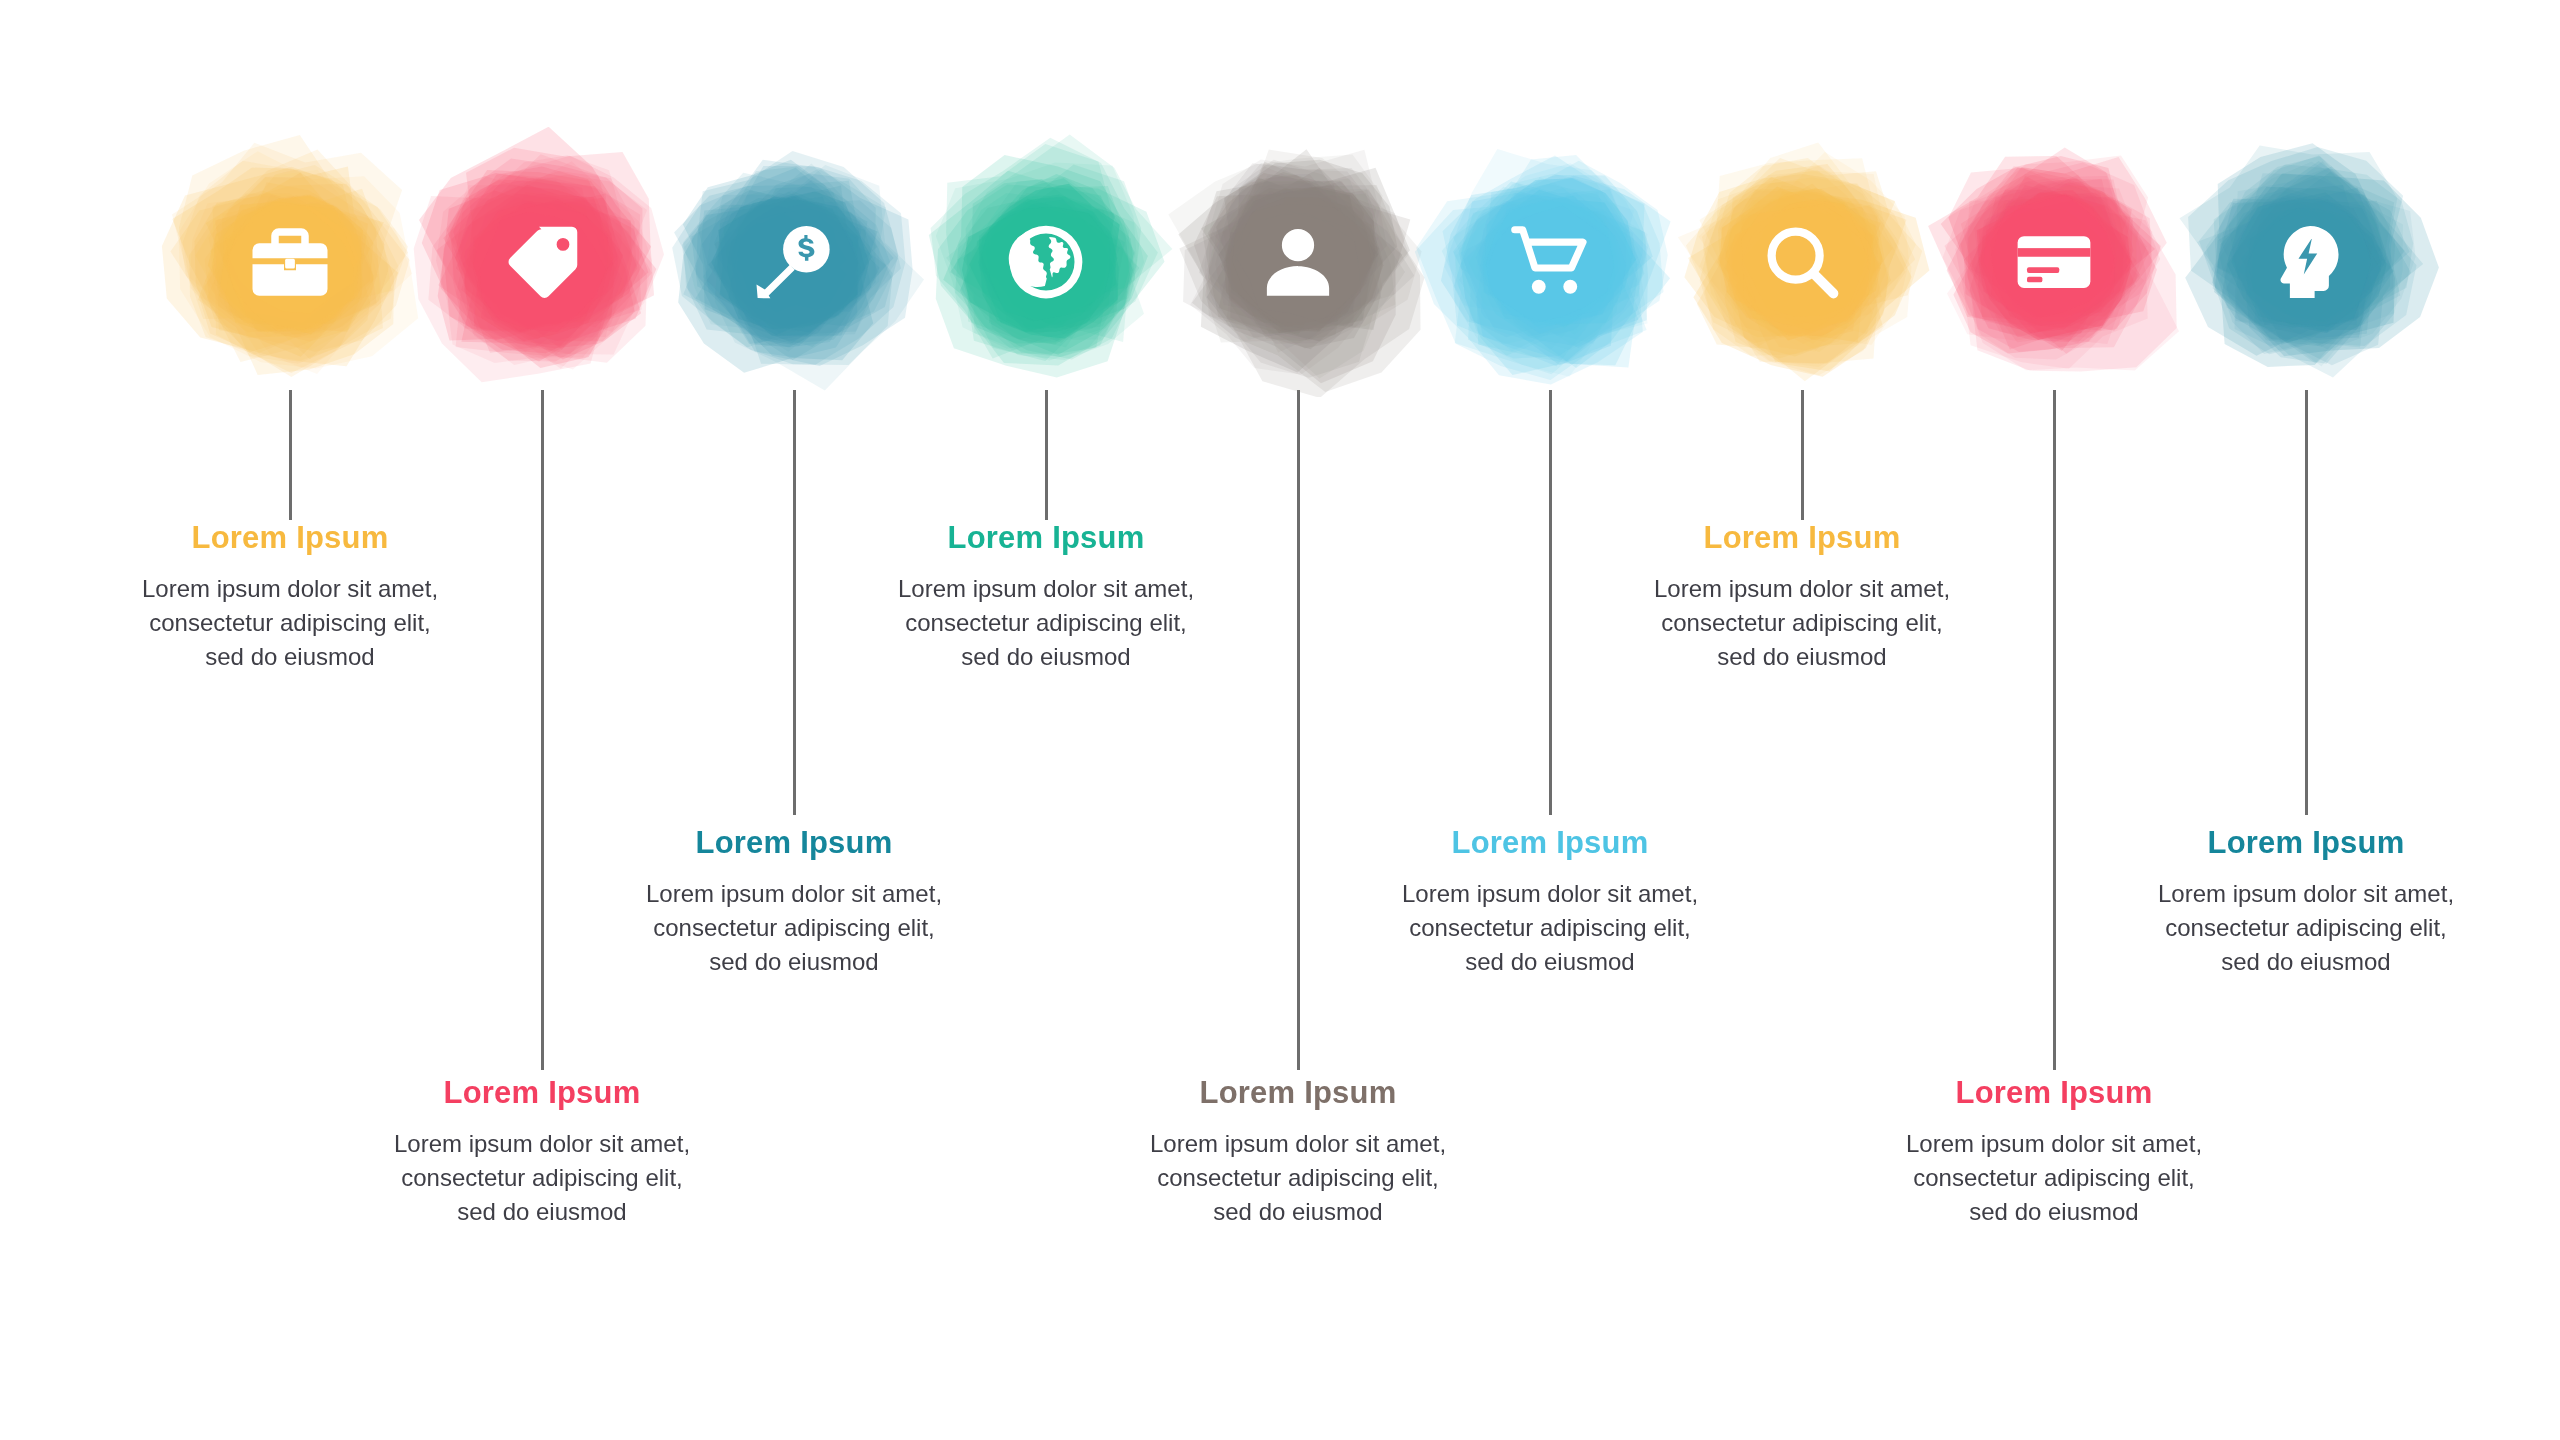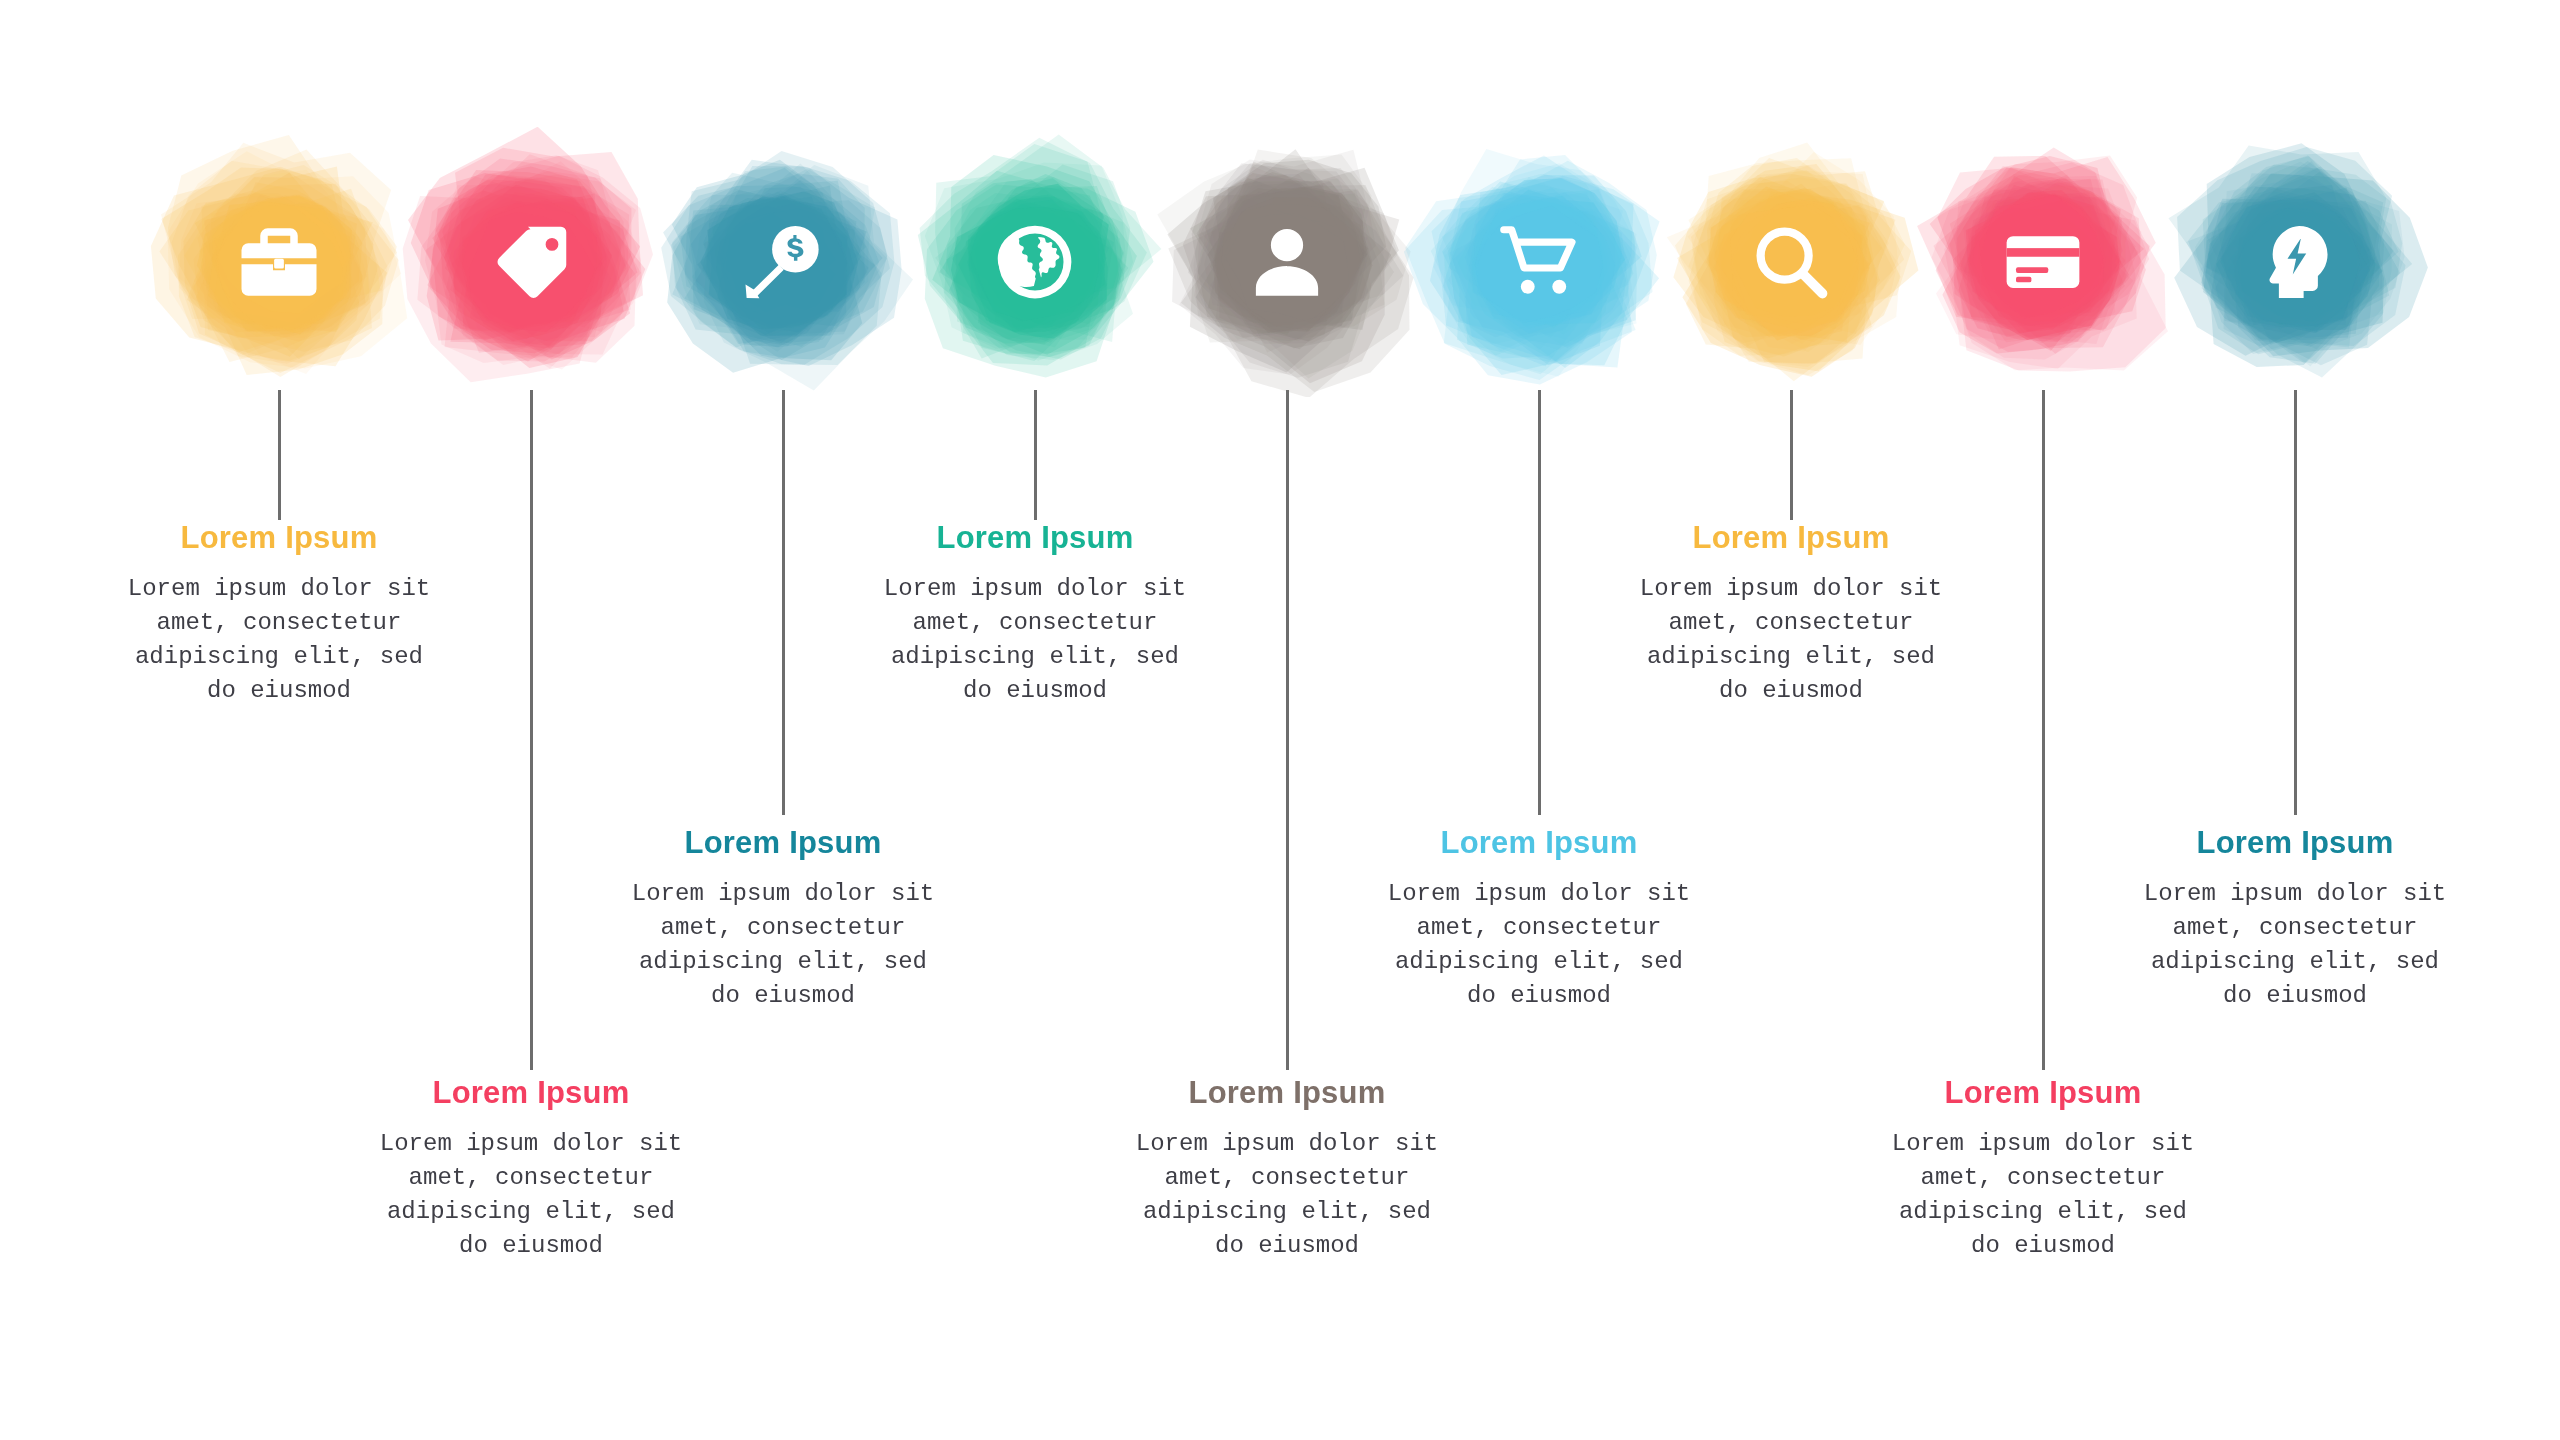--- a/index.html
+++ b/index.html
@@ -10,21 +10,21 @@
   body {
     width: 2560px;
     height: 1440px;
     font-family: "Liberation Sans", sans-serif;
     overflow: hidden;
     position: relative;
   }
 
   #stage {
     position: absolute;
-    left: 1px; top: 0;
+    left: 12px; top: 0;
     width: 2268px;
     height: 1440px;
   }
 
   
   .node {
     position: absolute;
     width: 270px;
     height: 270px;
   }
@@ -74,21 +74,20 @@
     font-weight: bold;
     line-height: 1.15;
     margin: 0 0 16px 0;
     letter-spacing: 0.2px;
   }
   .card-body {
     font-size: 24px;
     line-height: 1.42;
     color: #3e3e46;
     margin: 0;
-    font-family: Liberation Mono, monospace;
   }
 </style>
 </head>
 <body>
 
 <div id="stage">
     <div class="connector" style="left: 277px; top: 390px; height: 130px; background: rgb(109, 109, 109);"></div>
     <div class="node" style="left: 143px; top: 127px;">
       <div class="blob-wrap">
         <svg viewBox="0 0 270 270">

